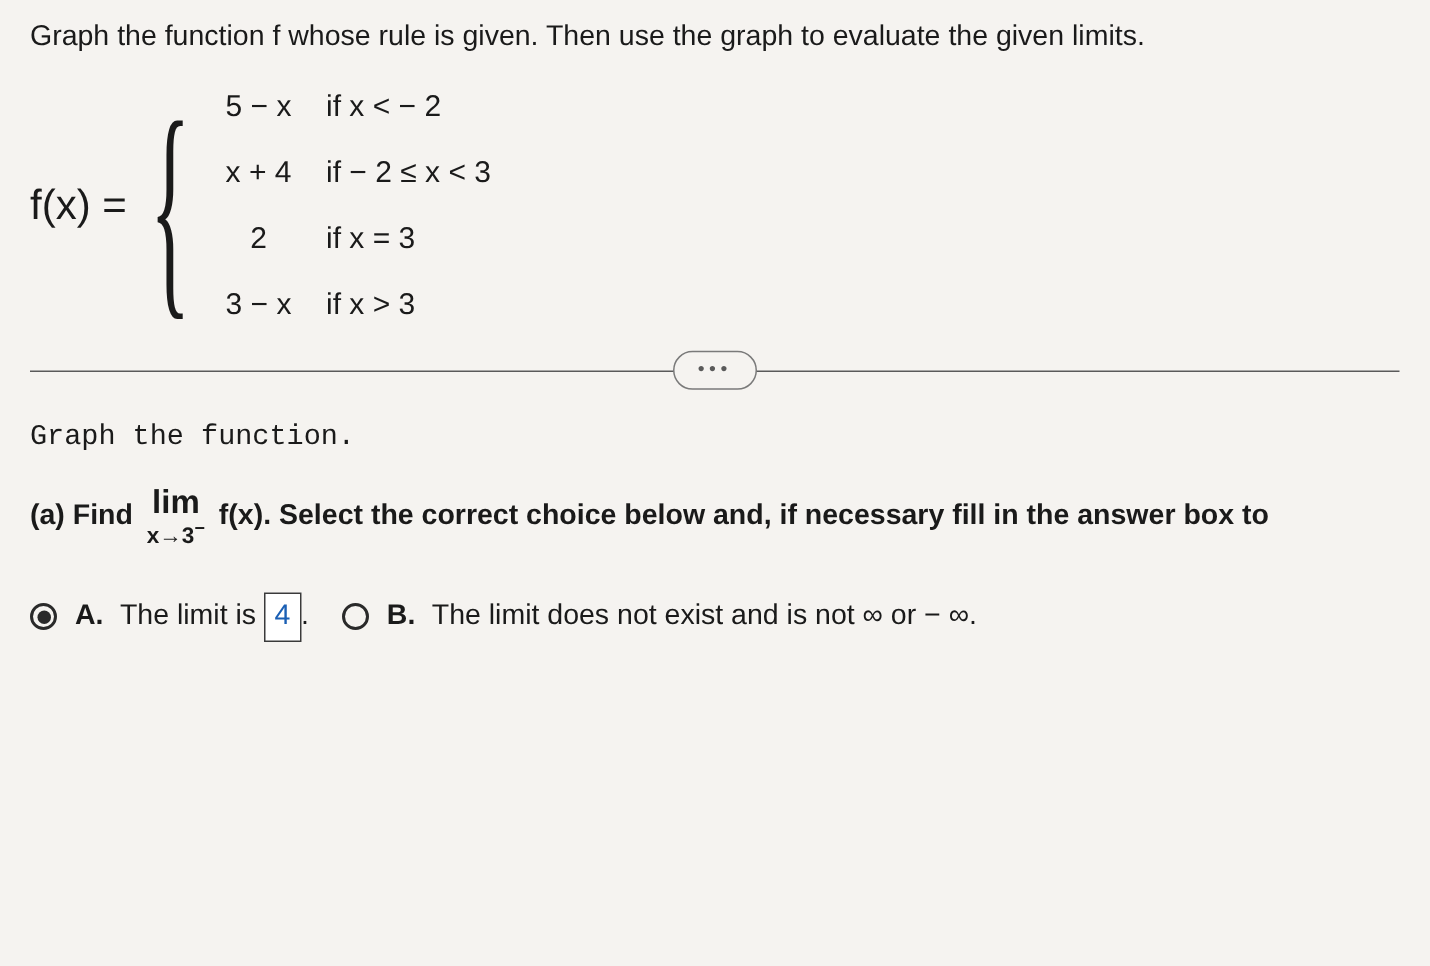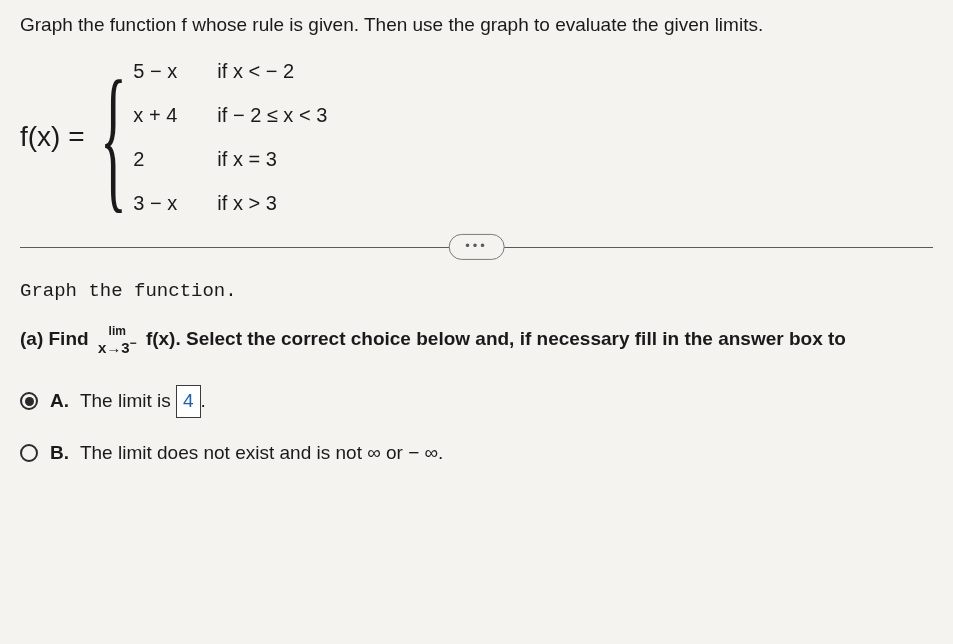--- a/index.html
+++ b/index.html
@@ -36,20 +36,21 @@
       font-weight: 100;
       line-height: 0.9;
       transform: scaleX(0.35);
       margin: 0 -18px 0 -14px;
       font-family: 'Times New Roman', serif;
     }
     .cases {
       display: flex;
       flex-direction: column;
       gap: 16px;
+      text-align: center;
     }
     .case-row {
       display: flex;
       align-items: center;
       font-size: 20px;
     }
     .case-expr {
       width: 78px;
     }
     .case-cond {
@@ -90,34 +91,34 @@
       font-weight: bold;
     }
     .lim-block {
       display: inline-block;
       text-align: center;
       vertical-align: middle;
       margin: 0 4px;
       line-height: 1.0;
     }
     .lim-top {
-      font-size: 12px;
+      font-size: 22px;
       display: block;
     }
     .lim-bot {
       font-size: 15px;
       display: block;
     }
     .superminus {
       font-size: 12px;
       vertical-align: super;
     }
     .choices {
       display: flex;
-      flex-direction: column;
+      flex-direction: row;
       gap: 22px;
       margin-top: 10px;
     }
     .choice {
       display: flex;
       align-items: center;
       gap: 12px;
       font-size: 19px;
     }
     .radio {

